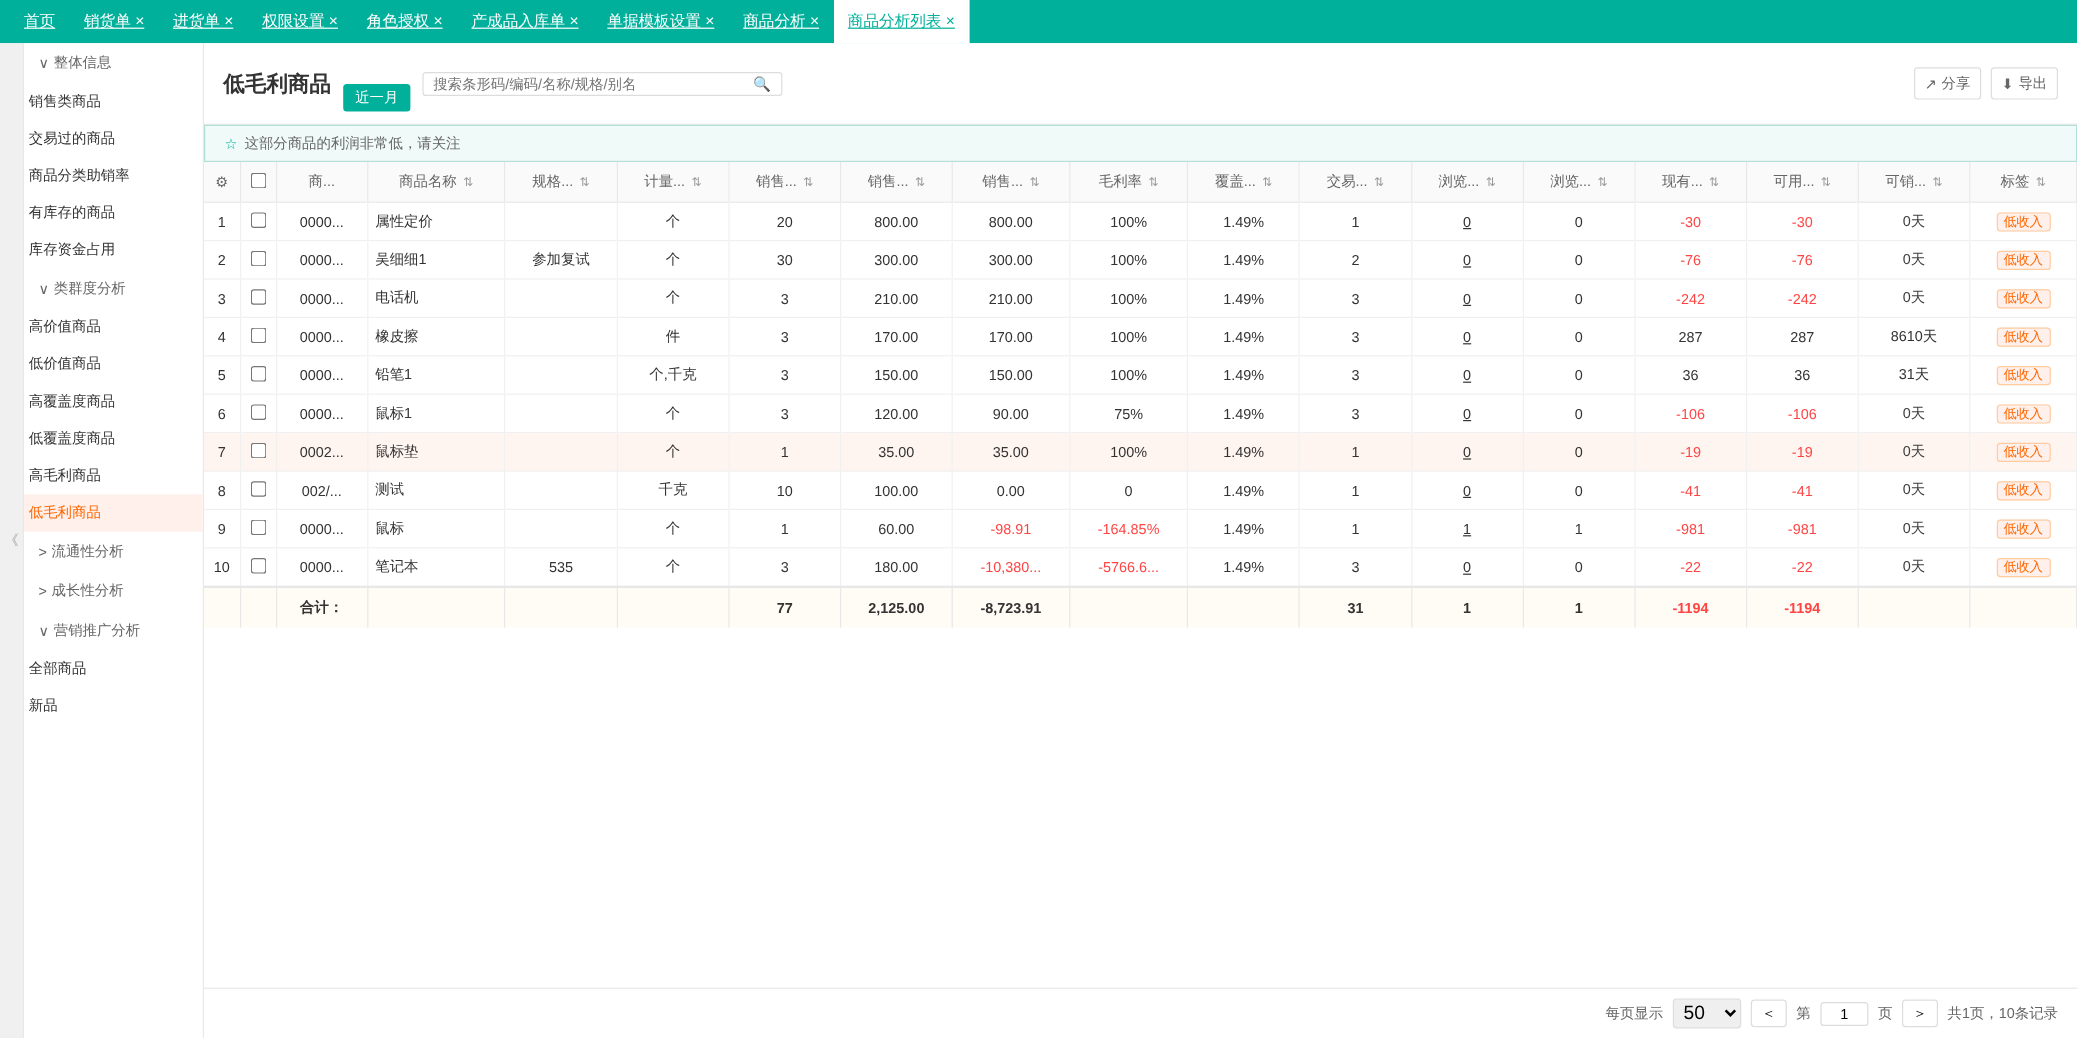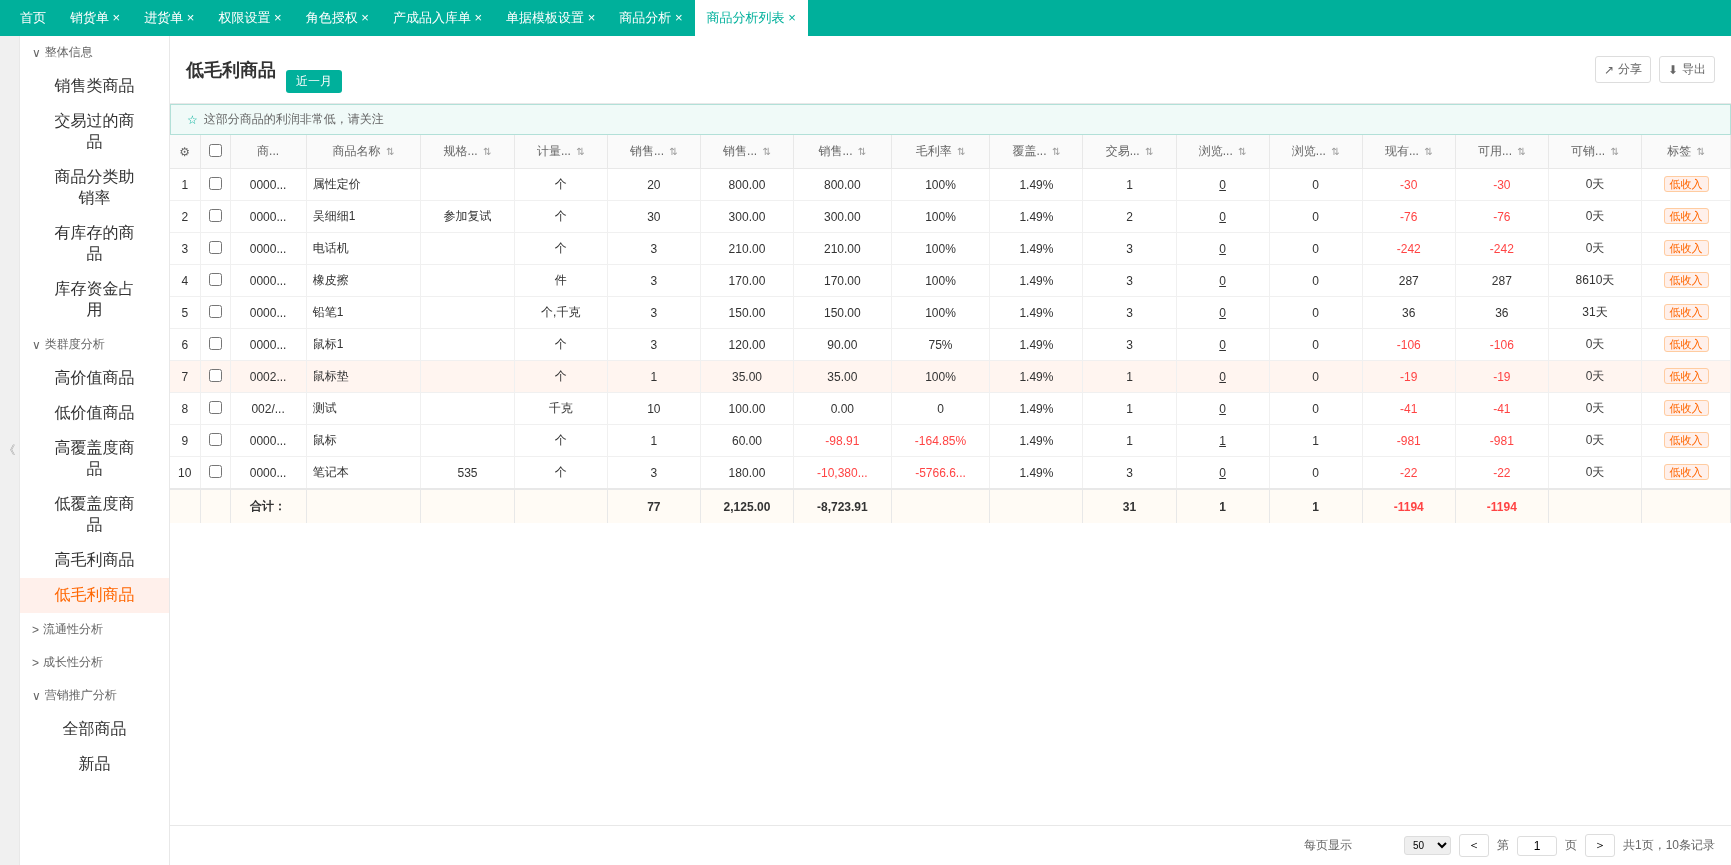--- a/index.html
+++ b/index.html
@@ -14,20 +14,21 @@
       padding: 0 8px;
     }
     .nav-item {
       color: #fff;
       padding: 0 12px;
       height: 36px;
       line-height: 36px;
       cursor: pointer;
       font-size: 13px;
       white-space: nowrap;
+      text-decoration: underline;
     }
     .nav-item.active { background: #fff; color: #00b09b; }
 
     
     .layout { display: flex; height: calc(100vh - 36px); }
 
     
     .sidebar {
       width: 150px;
       background: #fff;
@@ -38,25 +39,24 @@
     .sidebar-group-title {
       padding: 8px 12px;
       color: #666;
       font-size: 12px;
       display: flex;
       align-items: center;
       cursor: pointer;
     }
     .sidebar-group-title .arrow { margin-right: 4px; }
     .sidebar-item {
-      padding: 7px 28px;
-      cursor: pointer;
-      font-size: 16px;
+      padding: 7px 4px;
+      cursor: pointer;
+      font-size: 12px;
       color: #333;
-      text-align: center;
     }
     .sidebar-item.active { background: #fff0eb; color: #ff6600; }
 
     
     .main-content {
       flex: 1;
       display: flex;
       flex-direction: column;
       overflow: hidden;
       background: #fff;
@@ -199,22 +199,21 @@
       justify-content: flex-end;
       gap: 8px;
       font-size: 12px;
       color: #666;
       background: #fff;
     }
     .page-size-select {
       border: 1px solid #ddd;
       border-radius: 3px;
       padding: 2px 4px;
-      font-size: 10px;
-      margin-left: 44px;
+      font-size: 16px;
     }
     .page-nav-btn {
       border: 1px solid #ddd;
       background: #fff;
       padding: 2px 8px;
       cursor: pointer;
       border-radius: 3px;
       font-size: 12px;
     }
     .page-nav-btn:disabled { color: #ccc; cursor: not-allowed; }
@@ -273,20 +272,24 @@
       <div class="sidebar-group-title"><span class="arrow">&gt;</span>流通性分析</div>
       <div class="sidebar-group-title"><span class="arrow">&gt;</span>成长性分析</div>
       <div class="sidebar-group-title"><span class="arrow">∨</span>营销推广分析</div>
       <div class="sidebar-item">全部商品</div>
       <div class="sidebar-item">新品</div>
     </div>
   <div class="main-content">
     <div class="page-header">
       <span class="page-title">低毛利商品</span>
       <button class="filter-btn">近一月</button>
+      <div class="search-box">
+        <input type="text" placeholder="搜索条形码/编码/名称/规格/别名" style="">
+        <span style="color:#999;cursor:pointer;">🔍</span>
+      </div>
       <div class="header-actions">
         <button class="action-btn">
           <span>↗</span>
           <span>分享</span>
         </button>
         <button class="action-btn">
           <span>⬇</span>
           <span>导出</span>
         </button>
       </div>

